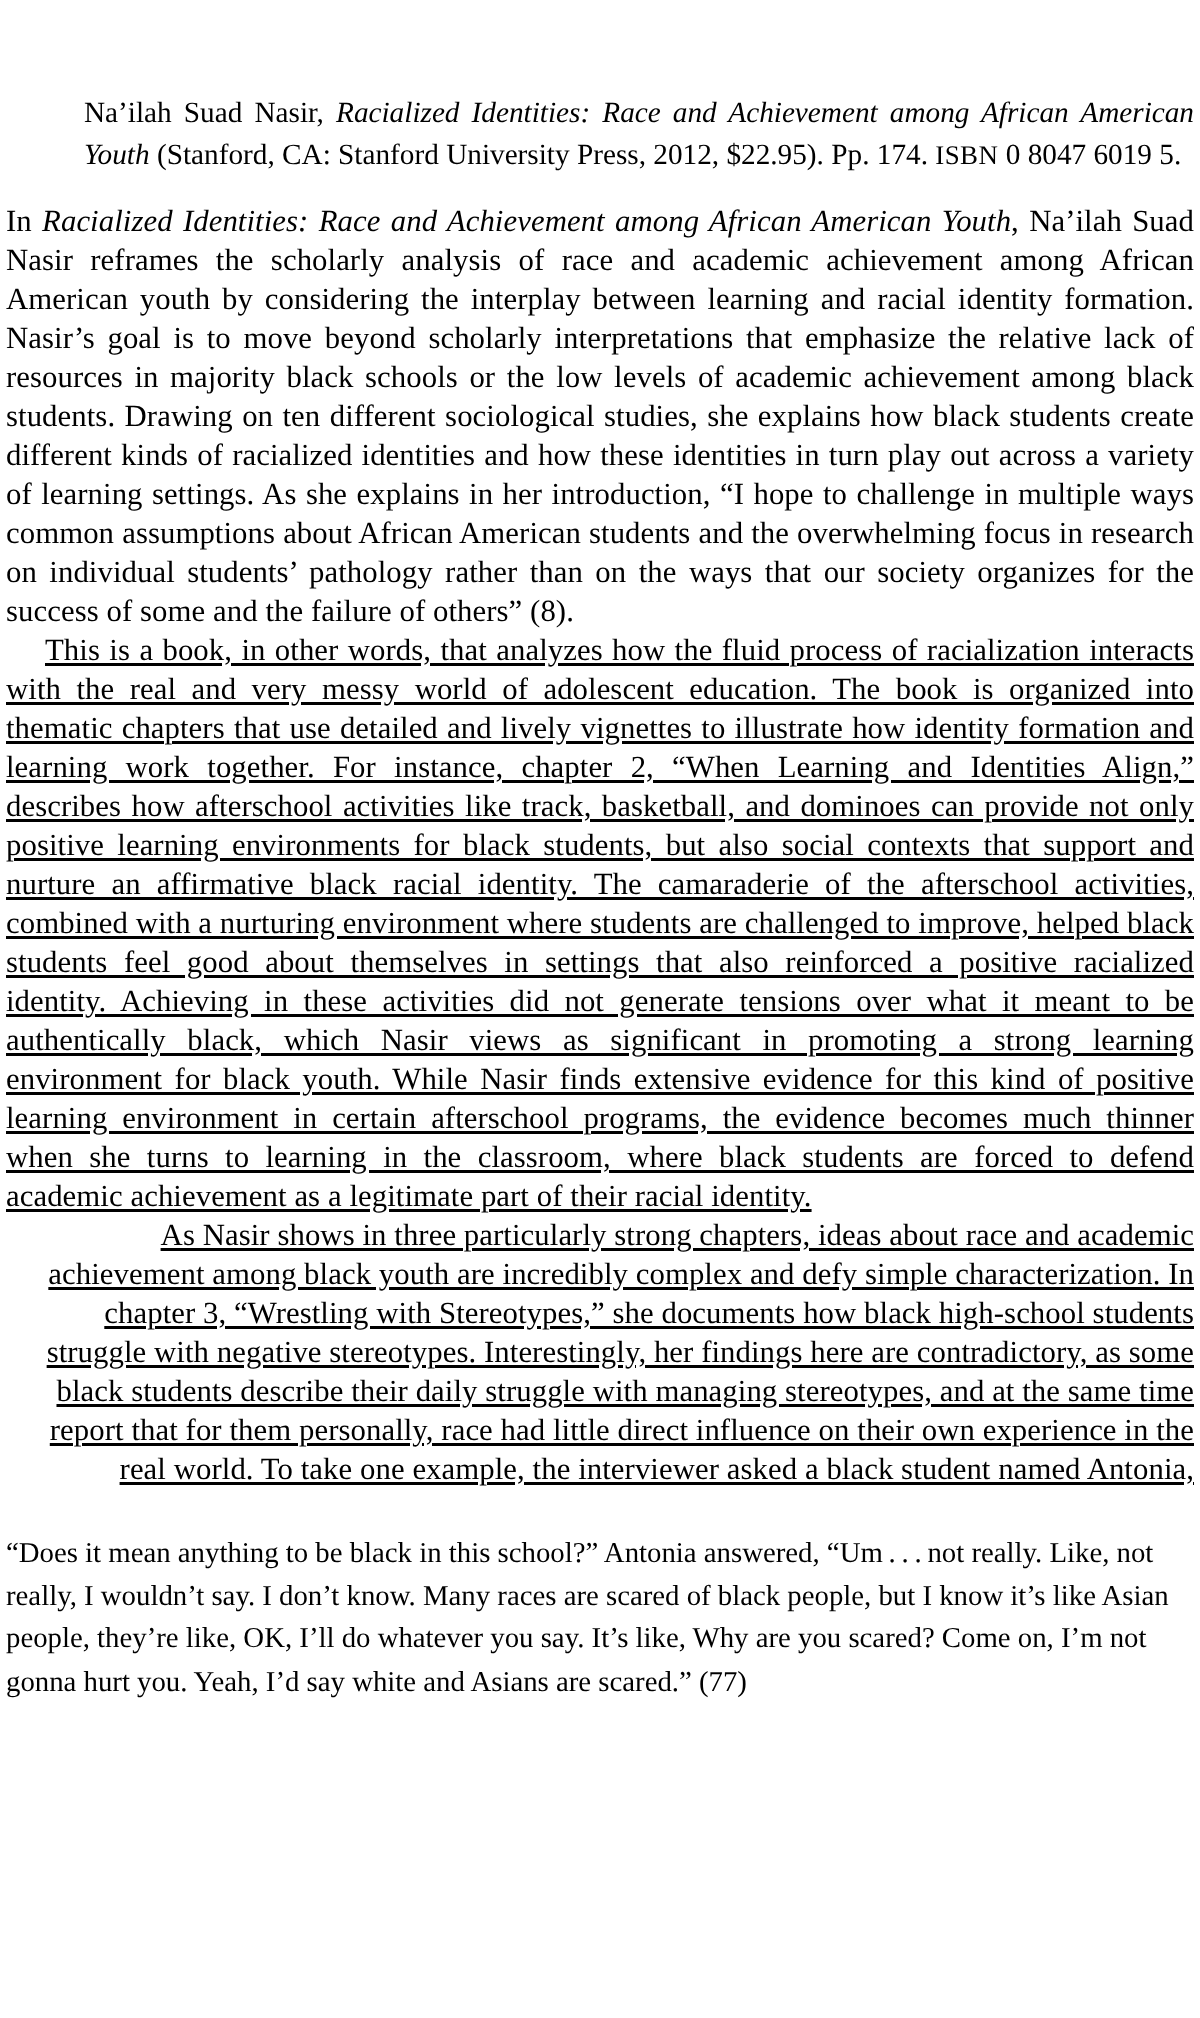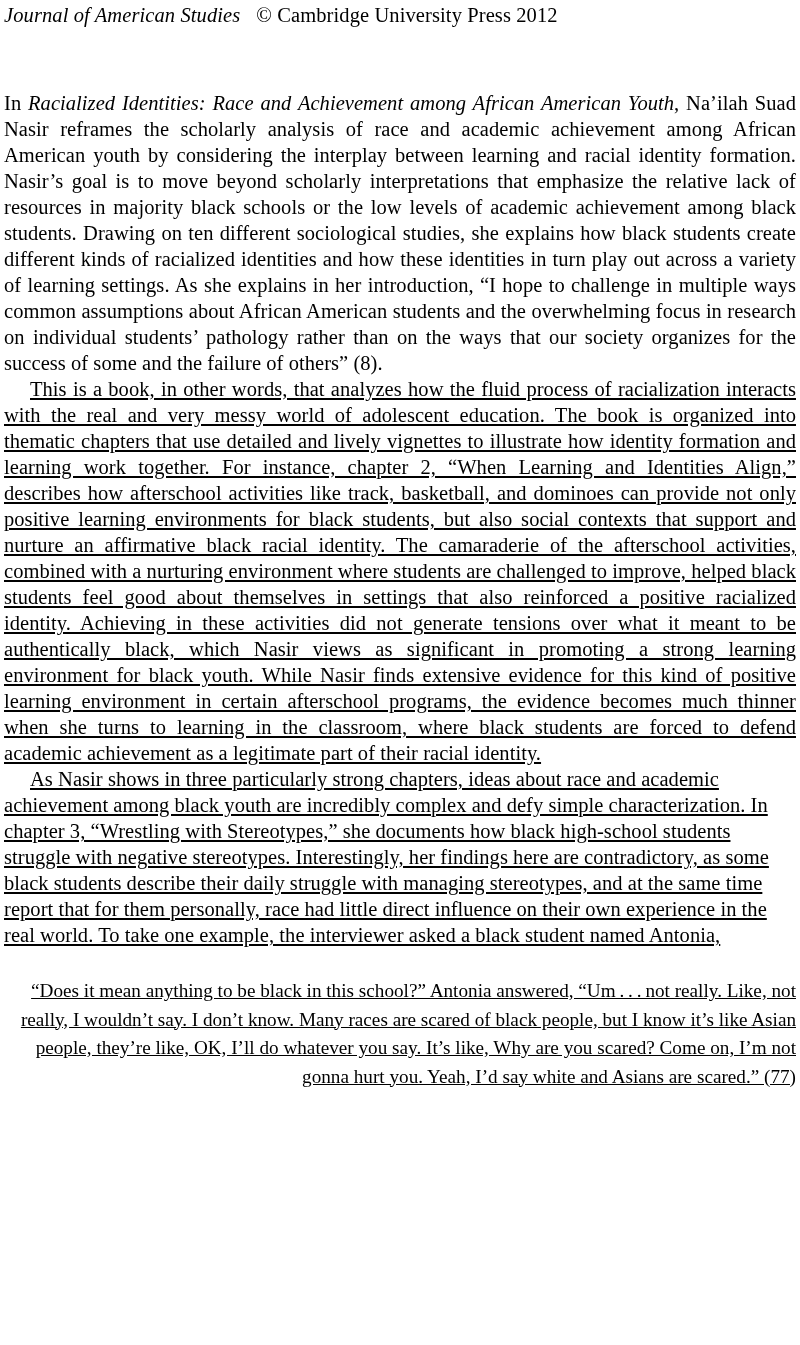--- a/index.html
+++ b/index.html
@@ -84,51 +84,48 @@
     text-align: justify;
     text-justify: inter-word;
     hyphens: none;
     letter-spacing: 0.05px;
   }
   .body-text p.indent {
     text-indent: 26px;
     text-decoration: underline;
   }
   .body-text p .ital { font-style: italic; }
-  .body-text p:last-child { text-align: left; }
+  .body-text p:last-child { text-align: right; }
 
   
   .blockquote {
     margin-top: 29px;
     font-size: 19.2px;
     line-height: 28.5px;
   }
   .blockquote p {
     margin: 0;
     text-align: justify;
     text-justify: inter-word;
     hyphens: none;
   }
   .blockquote p.lastline {
-    text-align: right;
-    text-decoration: underline;
+    text-align: left;
   }
 </style>
 </head>
 <body>
 
 <div class="page">
   <div class="content">
 
-    <div class="running-head">
-      <span class="journal">Journal of American Studies</span><span class="copyright">© Cambridge University Press 2012</span>
-    </div>
 
     <div class="citation">
 
+      <div class="citation-body"><span>Na’ilah Suad Nasir,</span> <span class="btitle">Racialized Identities: Race and Achievement among African American Youth</span> <span>(Stanford, CA: Stanford University Press, 2012, $22.95). Pp. 174.</span> <span class="smallcaps">ISBN</span> <span>0 8047 6019 5.</span></div>
     </div>
 
     <div class="body-text">
       <p><span>In </span><span class="ital">Racialized Identities: Race and Achievement among African American Youth</span><span>, Na’ilah Suad Nasir reframes the scholarly analysis of race and academic achievement among African American youth by considering the interplay between learning and racial identity formation. Nasir’s goal is to move beyond scholarly interpretations that emphasize the relative lack of resources in majority black schools or the low levels of academic achievement among black students. Drawing on ten different sociological studies, she explains how black students create different kinds of racialized identities and how these identities in turn play out across a variety of learning settings. As she explains in her introduction, “I hope to challenge in multiple ways common assumptions about African American students and the overwhelming focus in research on individual students’ pathology rather than on the ways that our society organizes for the success of some and the failure of others” (8).</span></p>
 
       <p class="indent">This is a book, in other words, that analyzes how the fluid process of racialization interacts with the real and very messy world of adolescent education. The book is organized into thematic chapters that use detailed and lively vignettes to illustrate how identity formation and learning work together. For instance, chapter 2, “When Learning and Identities Align,” describes how afterschool activities like track, basketball, and dominoes can provide not only positive learning environments for black students, but also social contexts that support and nurture an affirmative black racial identity. The camaraderie of the afterschool activities, combined with a nurturing environment where students are challenged to improve, helped black students feel good about themselves in settings that also reinforced a positive racialized identity. Achieving in these activities did not generate tensions over what it meant to be authentically black, which Nasir views as significant in promoting a strong learning environment for black youth. While Nasir finds extensive evidence for this kind of positive learning environment in certain afterschool programs, the evidence becomes much thinner when she turns to learning in the classroom, where black students are forced to defend academic achievement as a legitimate part of their racial identity.</p>
 
       <p class="indent">As Nasir shows in three particularly strong chapters, ideas about race and academic achievement among black youth are incredibly complex and defy simple characterization. In chapter 3, “Wrestling with Stereotypes,” she documents how black high-school students struggle with negative stereotypes. Interestingly, her findings here are contradictory, as some black students describe their daily struggle with managing stereotypes, and at the same time report that for them personally, race had little direct influence on their own experience in the real world. To take one example, the interviewer asked a black student named Antonia,</p>
     </div>
 

